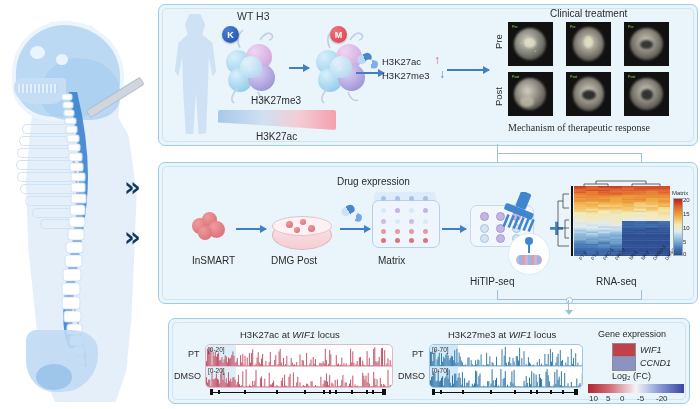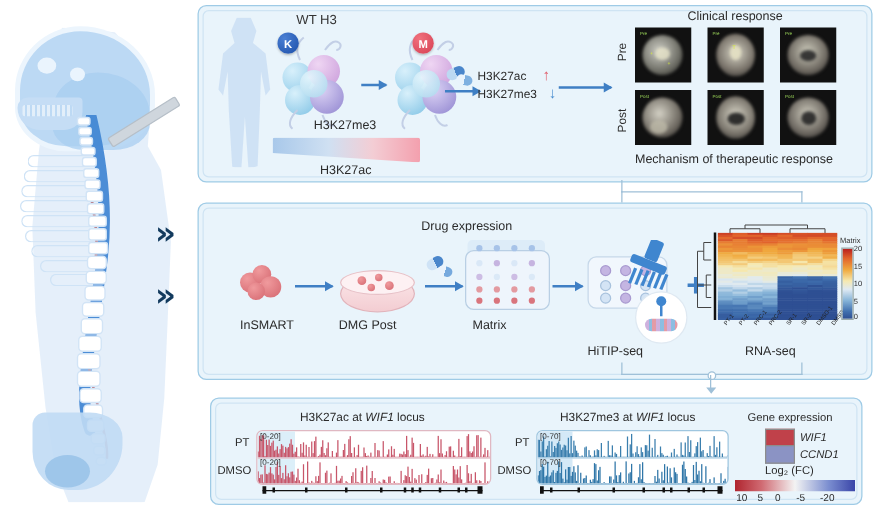--- a/index.html
+++ b/index.html
@@ -232,21 +232,21 @@
   <div class="txt" style="left:434px;top:54px;font-size:12px;color:#e0616f;">↑</div>
   <div class="txt" style="left:382px;top:71px;font-size:9.5px;">H3K27me3</div>
   <div class="txt" style="left:439px;top:68px;font-size:12px;color:#4a8ed0;">↓</div>
 
   <div class="arrow-s" style="left:447px;top:69px;width:42px;"></div>
 
   <div class="txt" style="left:251px;top:96px;font-size:10px;">H3K27me3</div>
   <div class="gradbar" style="left:218px;top:110px;width:118px;"></div>
   <div class="txt" style="left:256px;top:132px;font-size:10px;">H3K27ac</div>
 
-  <div class="txt" style="left:550px;top:9px;font-size:10px;">Clinical response</div>
+  <div class="txt" style="left:550px;top:9px;font-size:10px;">Clinical treatment</div>
 
   <div class="txt" style="left:494px;top:49px;font-size:9.5px;transform:rotate(-90deg);transform-origin:left top;">Pre</div>
   <div class="txt" style="left:494px;top:106px;font-size:9.5px;transform:rotate(-90deg);transform-origin:left top;">Post</div>
 
   <div class="mri" style="left:508px;top:22px;width:45px;height:44px;">
     <div class="blob" style="left:6px;top:6px;width:32px;height:32px;background:radial-gradient(circle at 42% 40%,#cfcfc6,#6b6b63 62%,#141414 100%);"></div>
     <div class="blob" style="left:16px;top:16px;width:12px;height:10px;background:#e7e4c9;opacity:.8;"></div>
     <div class="abs" style="left:4px;top:3px;font-size:3.6px;color:#9fdc5b;">Pre</div>
     <div class="abs" style="left:12px;top:18px;font-size:4px;color:#d4ea3a;">+</div>
     <div class="abs" style="left:26px;top:26px;font-size:4px;color:#d4ea3a;">+</div>
@@ -272,21 +272,21 @@
     <div class="blob" style="left:7px;top:5px;width:31px;height:34px;background:radial-gradient(circle at 50% 45%,#d8d5c7,#79746b 60%,#191919 100%);"></div>
     <div class="blob" style="left:16px;top:18px;width:14px;height:10px;background:#232323;opacity:.92;"></div>
     <div class="abs" style="left:4px;top:3px;font-size:3.6px;color:#9fdc5b;">Post</div>
   </div>
   <div class="mri" style="left:624px;top:72px;width:45px;height:44px;">
     <div class="blob" style="left:6px;top:6px;width:33px;height:32px;background:radial-gradient(circle at 48% 42%,#cfccbe,#6c6760 60%,#141414 100%);"></div>
     <div class="blob" style="left:17px;top:17px;width:12px;height:11px;background:#262626;opacity:.9;"></div>
     <div class="abs" style="left:4px;top:3px;font-size:3.6px;color:#9fdc5b;">Post</div>
   </div>
 
-  <div class="txt" style="left:508px;top:123px;font-size:10px;">Mechanism of therapeutic response</div>
+  <div class="txt" style="left:508px;top:123px;font-size:10px;font-family:Liberation Serif, serif;">Mechanism of therapeutic response</div>
 
   <div class="panel" style="left:158px;top:162px;width:538px;height:140px;">
     <div class="panel-inner-line" style="border:1px solid #cfe4f3;"></div>
   </div>
 
   <div class="connector" style="left:497px;top:144px;width:1px;height:10px;border:none;border-left:1px solid #9fc0d8;"></div>
   <div class="connector" style="left:497px;top:153px;width:145px;height:1px;border:none;border-top:1px solid #9fc0d8;"></div>
   <div class="connector" style="left:641px;top:153px;width:1px;height:9px;border:none;border-left:1px solid #9fc0d8;"></div>
   <div class="connector" style="left:497px;top:153px;width:1px;height:9px;border:none;border-left:1px solid #9fc0d8;"></div>
 

